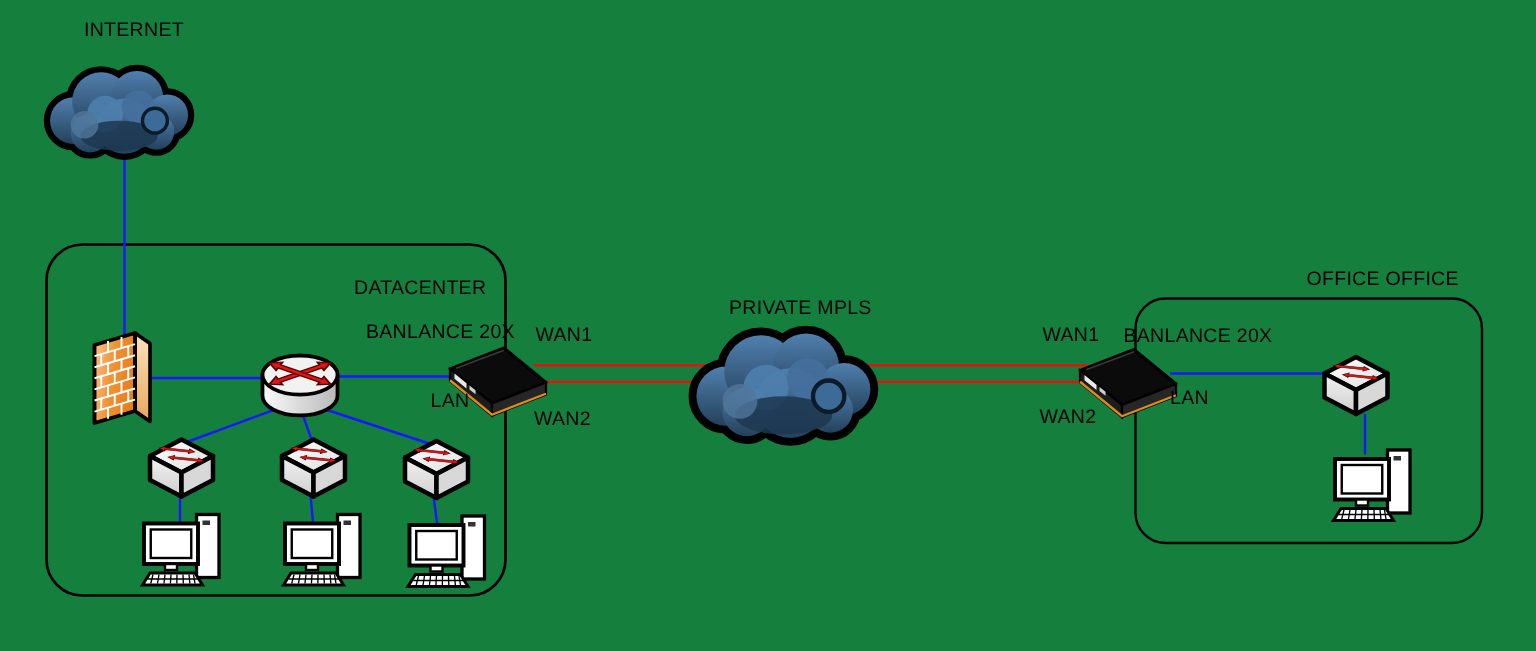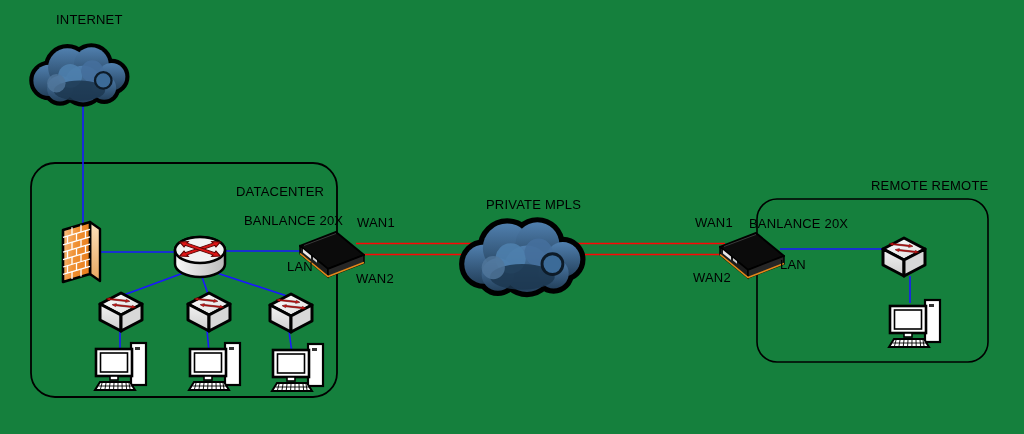--- a/index.html
+++ b/index.html
@@ -173,15 +173,15 @@
 <div class="lbl" style="left:236px;top:142px;margin-top:43px;">DATACENTER</div>
 <div class="lbl" style="left:244px;top:214px;">BANLANCE 20X</div>
 <div class="lbl" style="left:287px;top:260px;">LAN</div>
 <div class="lbl" style="left:357px;top:216px;">WAN1</div>
 <div class="lbl" style="left:356px;top:272px;">WAN2</div>
 <div class="lbl" style="left:486px;top:182px;margin-top:16px;">PRIVATE MPLS</div>
 <div class="lbl" style="left:695px;top:216px;">WAN1</div>
 <div class="lbl" style="left:749px;top:217px;">BANLANCE 20X</div>
 <div class="lbl" style="left:780px;top:258px;">LAN</div>
 <div class="lbl" style="left:693px;top:271px;">WAN2</div>
-<div class="lbl" style="left:871px;top:179px;">REMOTE REMOTE</div>
+<div class="lbl" style="left:871px;top:179px;">OFFICE OFFICE</div>
 
 </div>
 
 </body></html>

